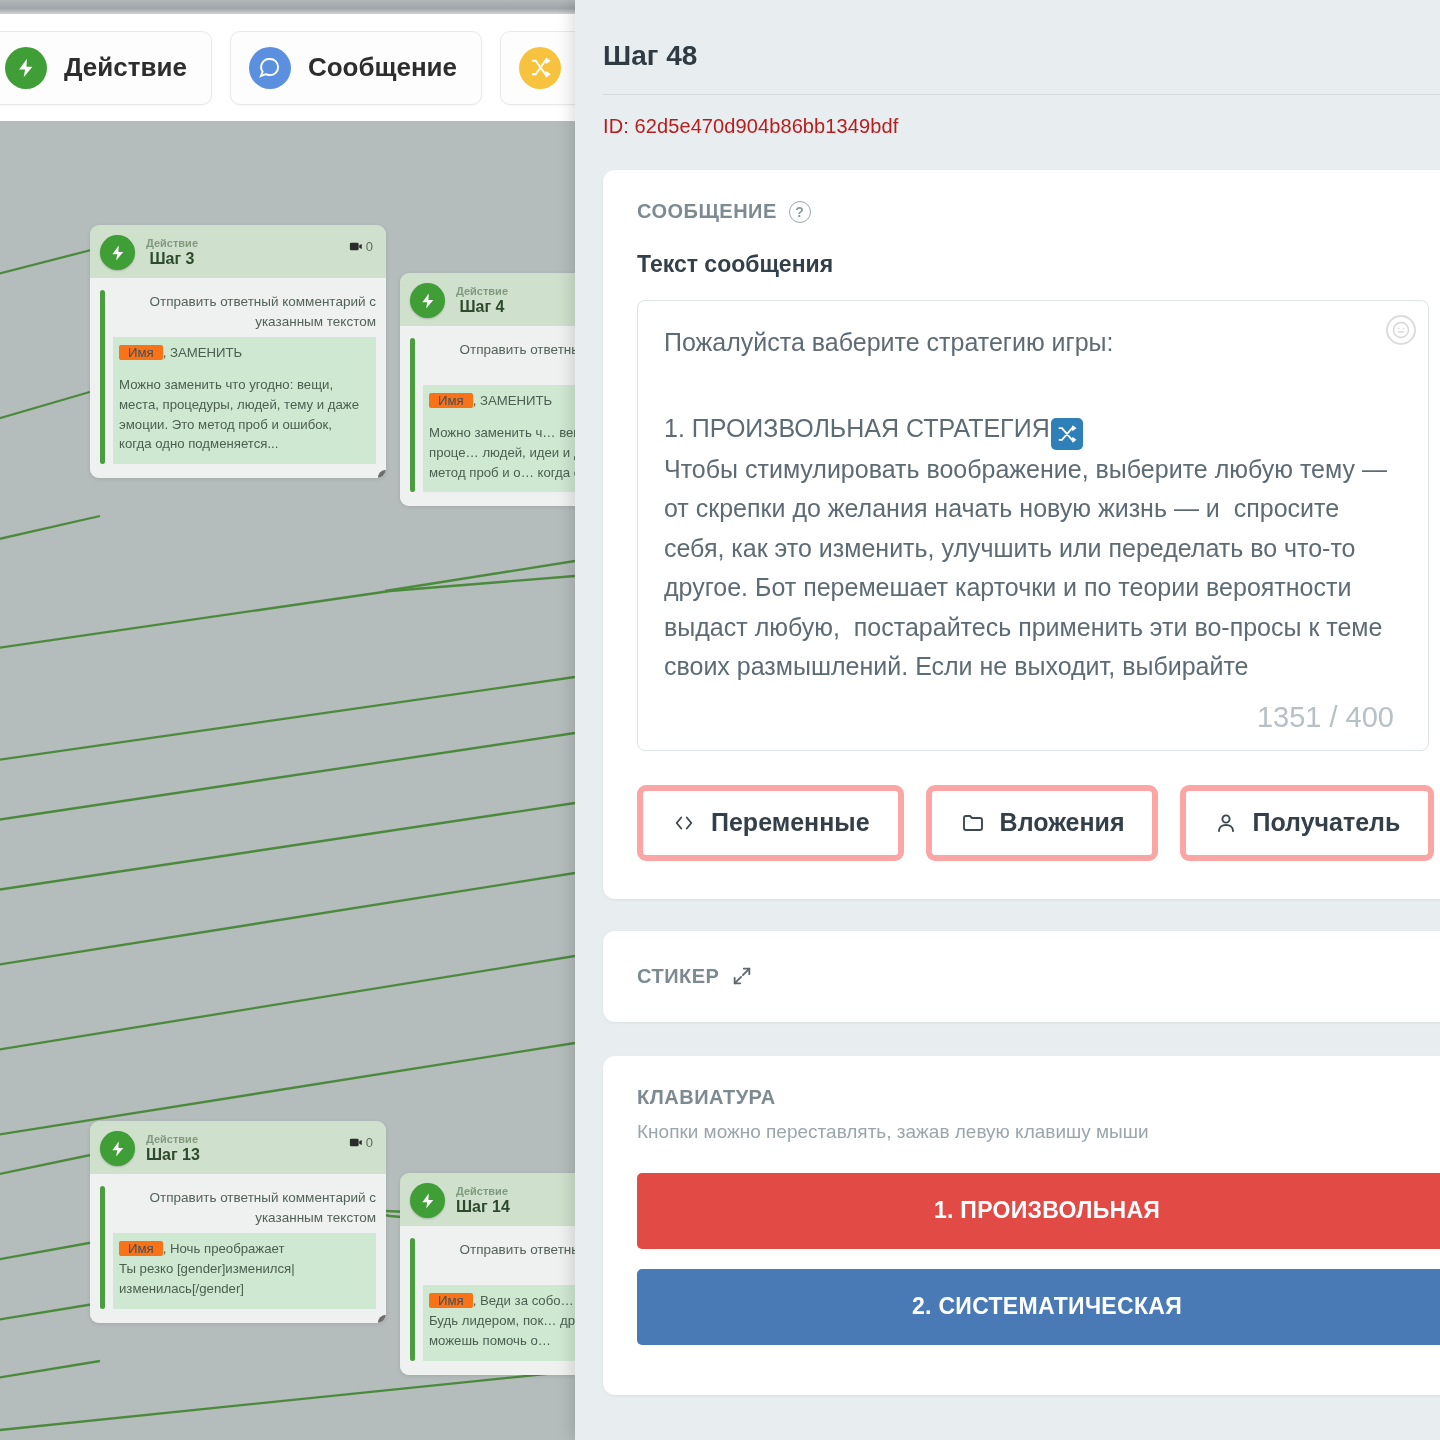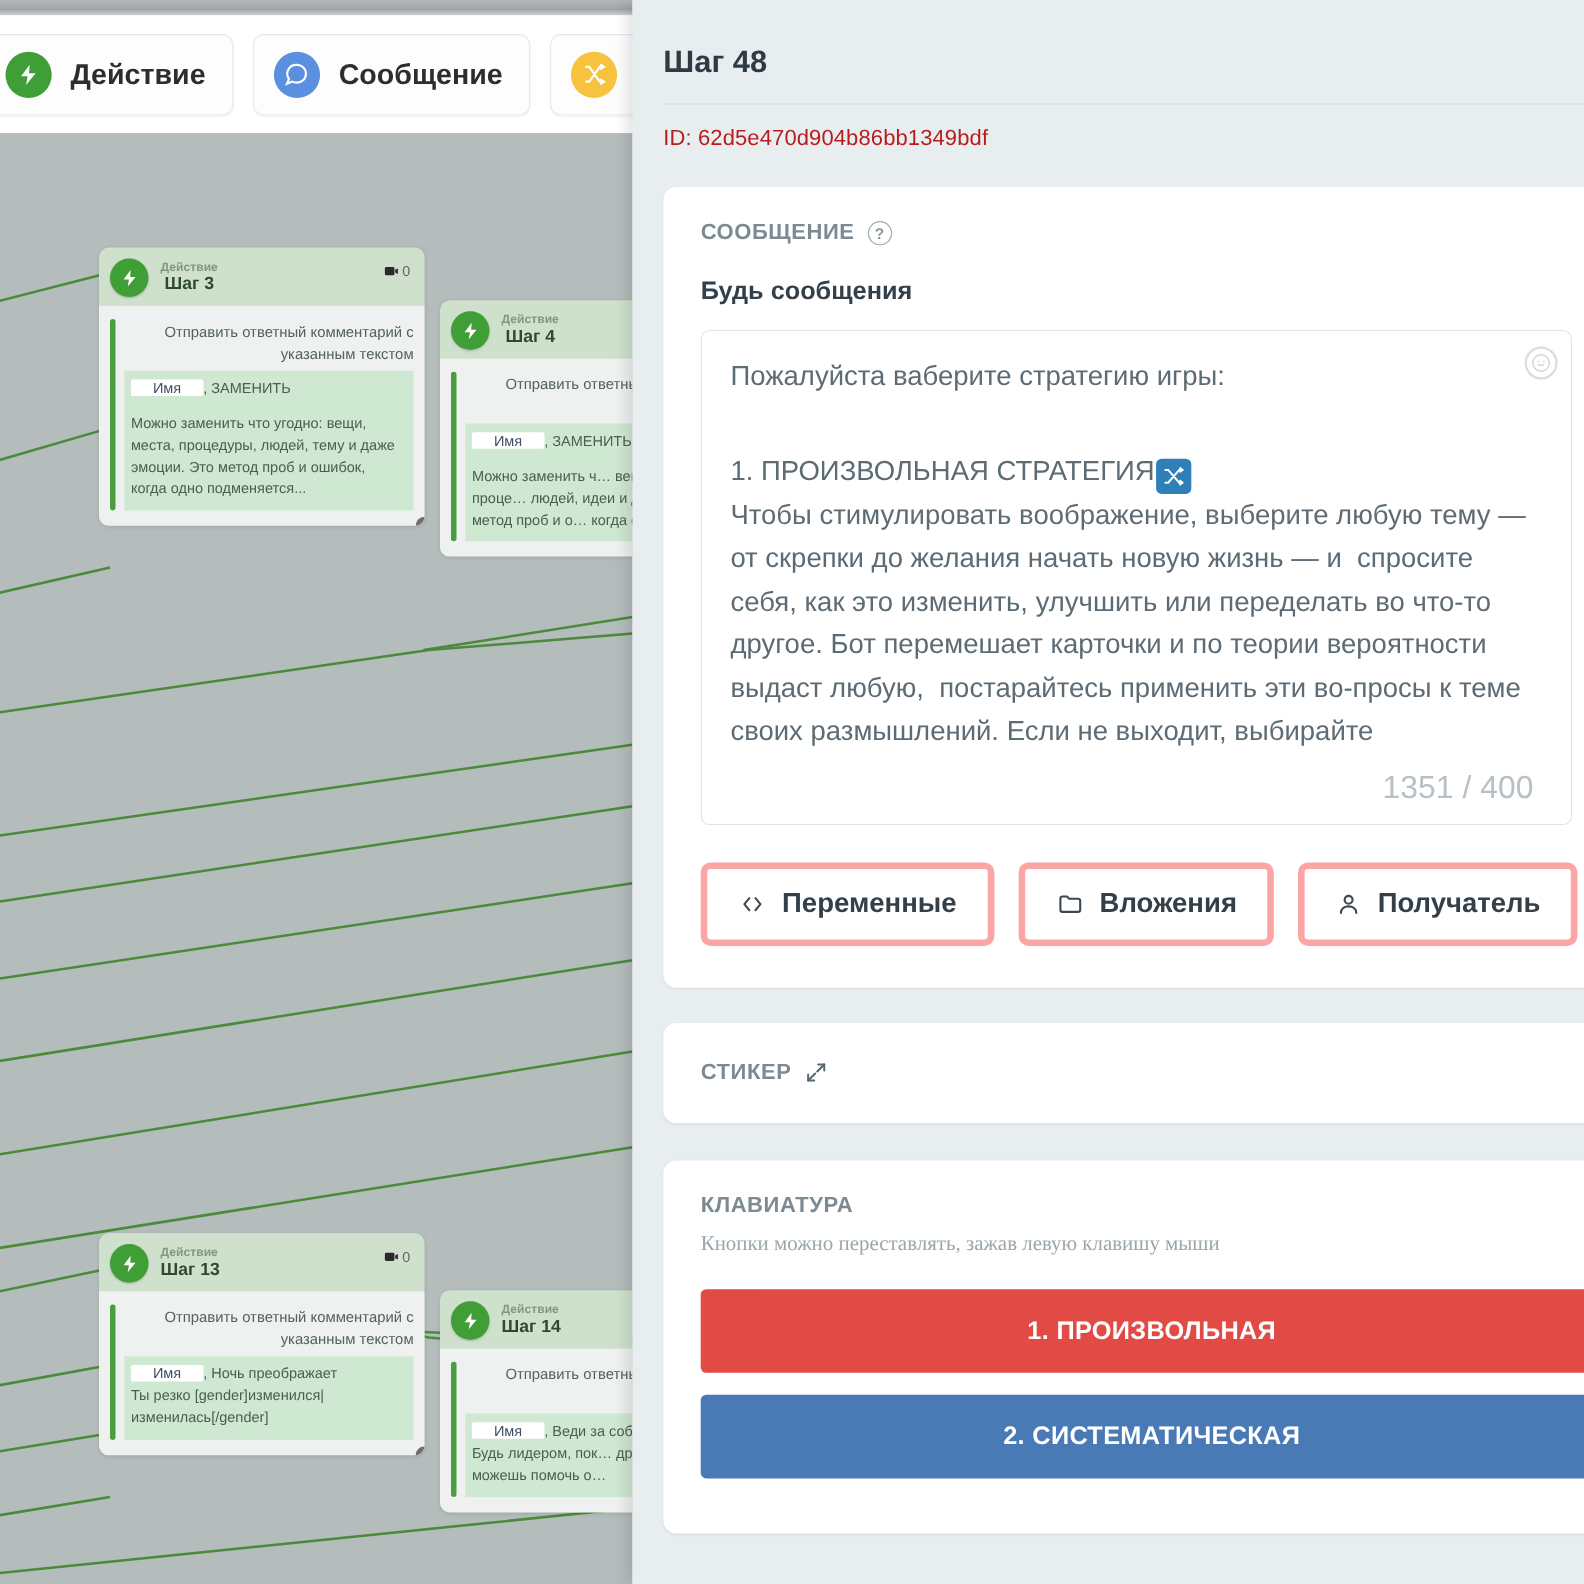--- a/index.html
+++ b/index.html
@@ -61,21 +61,21 @@
   .node-step { font-size: 16px; color: #2e4a2c; font-weight: 700; text-align: center; }
   .node-badge { position:absolute; right: 13px; top: 14px; font-size: 13px; color:#5f6b60; display:flex; align-items:center; gap:3px;}
   .node-body { background:#eef1ef; padding: 12px 10px 14px 10px; }
   .node-card { position: relative; padding-left: 13px; }
   .node-card::before {
     content:""; position:absolute; left:0; top:0; bottom:0; width:5px;
     background:#4a9e3f; border-radius: 3px;
   }
   .node-text { font-size: 13.5px; line-height: 1.45; color:#53625a; padding: 2px 0 6px 4px; text-align: right; }
   .node-quote { background:#cfe8d2; padding: 6px 8px 10px 6px; font-size:13.2px; line-height:1.5; color:#4a5f50; }
-  .var-chip { background:#ffffff; color:#3d4f63; padding: 0 20px; border-radius:2px; }
+  .var-chip { background:#f97316; color:#3d4f63; padding: 0 9px; border-radius:2px; }
   .node-dot { position:absolute; width:15px; height:15px; border-radius:50%; background:#6d6d6d; }
 
   
   .panel {
     position: absolute; left: 575px; top: 0; width: 865px; height: 1440px;
     background: #e8eef0;
     box-shadow: -4px 0 14px rgba(0,0,0,.13);
     overflow: hidden;
   }
   .panel-head { padding: 40px 0 0 28px; }
@@ -124,21 +124,21 @@
     height: 76px; padding: 0 28px;
     font-size:25px;font-weight:700;color:#33404a;background:#fff;
     white-space:nowrap;
   }
   .ghost-ico { color:#4f5a62; display:flex; align-items:center; }
 
   .card-slim {
     background:#fff;border-radius:12px;margin:32px 0 0 28px;width:860px;
     padding: 30px 34px 30px 34px; box-shadow:0 1px 3px rgba(0,0,0,.06);
   }
-  .kb-hint { font-size:19px; color:#9aa6ac; margin-top:12px;font-family:Liberation Serif, serif; }
+  .kb-hint { font-size:19px; color:#9aa6ac; margin-top:12px; }
   .kb-list { margin-top: 30px; }
   .kb-btn {
     height: 76px; border-radius:5px; display:flex;align-items:center;justify-content:center;
     color:#fff; font-size:23px; font-weight:700; letter-spacing:.3px; margin-bottom: 20px;
     width: 820px;
   }
 </style>
 </head>
 <body>
 
@@ -324,21 +324,21 @@
     </div>
 
     <div class="card">
       <div class="card-inner">
 
         <div class="sec-label">
           <span>СООБЩЕНИЕ</span>
           <span class="q-icon">?</span>
         </div>
 
-        <div class="field-label">Будь сообщения</div>
+        <div class="field-label">Текст сообщения</div>
 
         <div class="textarea-box">
           <span class="smiley">
             <svg width="18" height="18" viewBox="0 0 24 24" fill="none" stroke="#d5d5d5" stroke-width="1.8">
                 <circle cx="12" cy="12" r="10"></circle>
                 <circle cx="8.6" cy="10" r="1.1" fill="#d5d5d5" stroke="none"></circle>
                 <circle cx="15.4" cy="10" r="1.1" fill="#d5d5d5" stroke="none"></circle>
                 <path d="M8 14.5h8"></path>
               </svg>
           </span>

